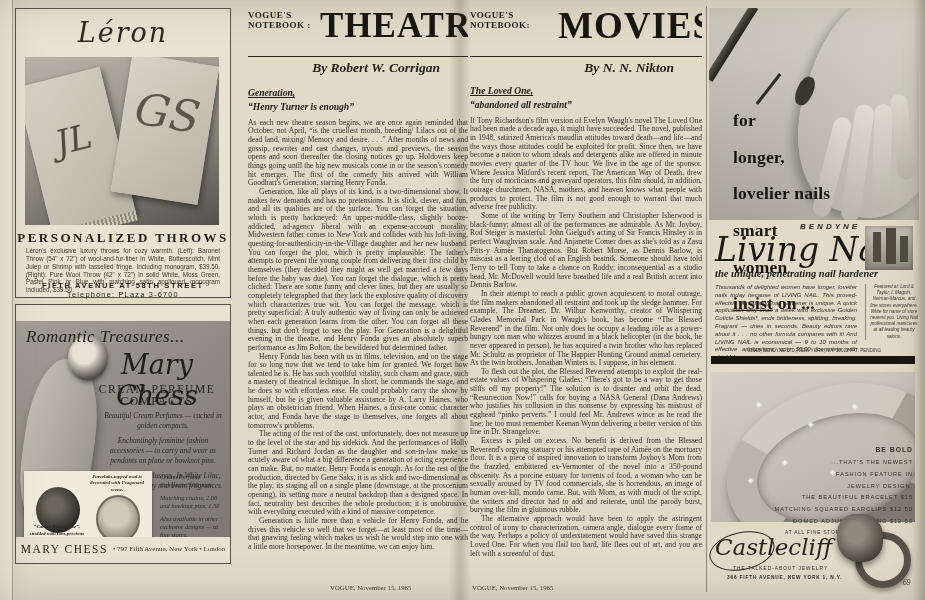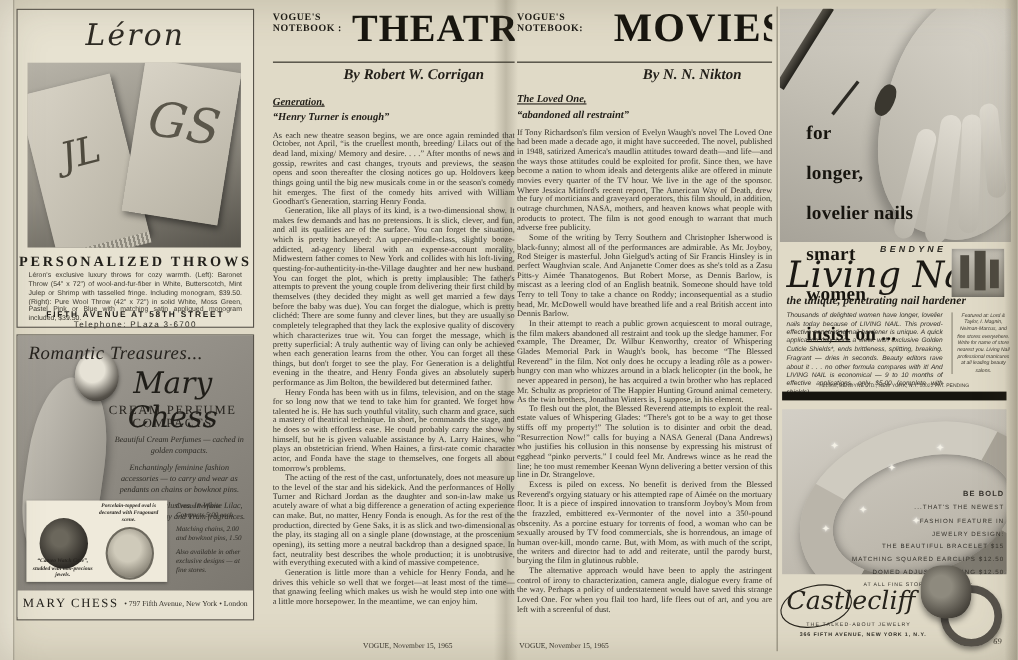--- a/index.html
+++ b/index.html
@@ -25,21 +25,21 @@
   .mono-r{top:28px;font-size:44px;color:#5a564a;}
   .fringe{position:absolute;left:0;bottom:-8px;width:100%;height:10px;
           background:repeating-linear-gradient(90deg,#c9c4b6 0 2px,#8e8a7e 2px 4px);}
   .leron-head{width:100%;top:221px;text-align:center;font-weight:bold;font-size:13px;letter-spacing:2.5px;color:#23211c;}
   .leron-body{left:10px;top:238px;width:194px;font-family:"Liberation Sans",sans-serif;font-size:6.3px;line-height:1.25;text-align:justify;color:#3c3930;}
   .leron-addr{width:100%;top:272px;text-align:center;font-family:"Liberation Sans",sans-serif;font-weight:bold;font-size:7.6px;letter-spacing:1.6px;color:#23211c;}
   .leron-tel{width:100%;top:281px;text-align:center;font-family:"Liberation Sans",sans-serif;font-size:7.4px;letter-spacing:1.2px;color:#2c2a24;}
 
   
   .mchess{left:15px;top:304px;width:214px;height:258px;background:#e7e2d1;border:1px solid #57534a;}
-  .mc-photo{left:0;top:0;width:214px;height:232px;background:linear-gradient(145deg,#a39f97 0%,#8f8b83 45%,#7b776f 100%);overflow:hidden;}
+  .mc-photo{left:0;top:16px;width:214px;height:232px;background:linear-gradient(145deg,#a39f97 0%,#8f8b83 45%,#7b776f 100%);overflow:hidden;}
   .mc-hand{position:absolute;left:8px;top:38px;width:70px;height:170px;border-radius:45% 45% 40% 40%;
            background:linear-gradient(100deg,#c4c0b6,#97938a);transform:rotate(8deg);box-shadow:3px 4px 8px rgba(0,0,0,.3);}
   .mc-compact{position:absolute;left:52px;top:14px;width:40px;height:46px;border-radius:50%;
               background:radial-gradient(circle at 40% 38%,#e6e2d6 0 30%,#55514a 70%,#2c2a26 100%);box-shadow:0 2px 4px rgba(0,0,0,.4);}
   .mc-headline{left:10px;top:6px;font-style:italic;font-size:17px;color:#26231e;letter-spacing:.5px;}
   .mc-brand{left:72px;top:28px;width:138px;text-align:center;font-style:italic;font-size:27px;color:#1f1d18;font-family:"DejaVu Serif",serif;}
   .mc-product{left:72px;top:62px;width:138px;text-align:center;font-size:11.5px;letter-spacing:1.5px;color:#26231e;}
   .mc-paras{left:84px;top:90px;width:126px;font-style:italic;font-size:7.4px;line-height:1.3;text-align:center;color:#2c2a24;}
   .mc-paras p{margin:0 0 6px;}
   .mc-inset{position:absolute;left:8px;top:150px;width:128px;height:74px;background:#efeadb;box-shadow:0 1px 3px rgba(0,0,0,.4);}
@@ -150,21 +150,21 @@
 
   <div class="abs mchess">
     <div class="abs mc-photo">
       <div class="mc-hand"></div>
       <div class="mc-compact"></div>
       <div class="abs mc-headline">Romantic Treasures...</div>
       <div class="abs mc-brand">Mary Chess</div>
       <div class="abs mc-product">CREAM PERFUME COMPACTS</div>
       <div class="abs mc-paras">
           <p>Beautiful Cream Perfumes — cached in golden compacts.</p>
-          <p>Enchantingly feminine fashion accessories — to carry and wear as pendants on chains or bowknot pins.</p>
+          <p>Enchantingly feminine fashion accessories — to carry and wear as pendants on plane or bowknot pins.</p>
           <p>Mary Chess exclusives. In White Lilac, Tapestry, Strategy and Yram fragrances.</p>
         </div>
       <div class="mc-inset">
         <div class="mc-c1"></div>
         <div class="mc-c2"></div>
         <div class="mc-cap mc-cap-top">Porcelain-topped oval is decorated with Fragonard scene.</div>
         <div class="mc-cap mc-cap-bot">“Cameo Watch Case”, studded with non-precious jewels.</div>
       </div>
       <div class="abs mc-notes">
           <p>Cream Perfume Compacts 5.00 each</p>

